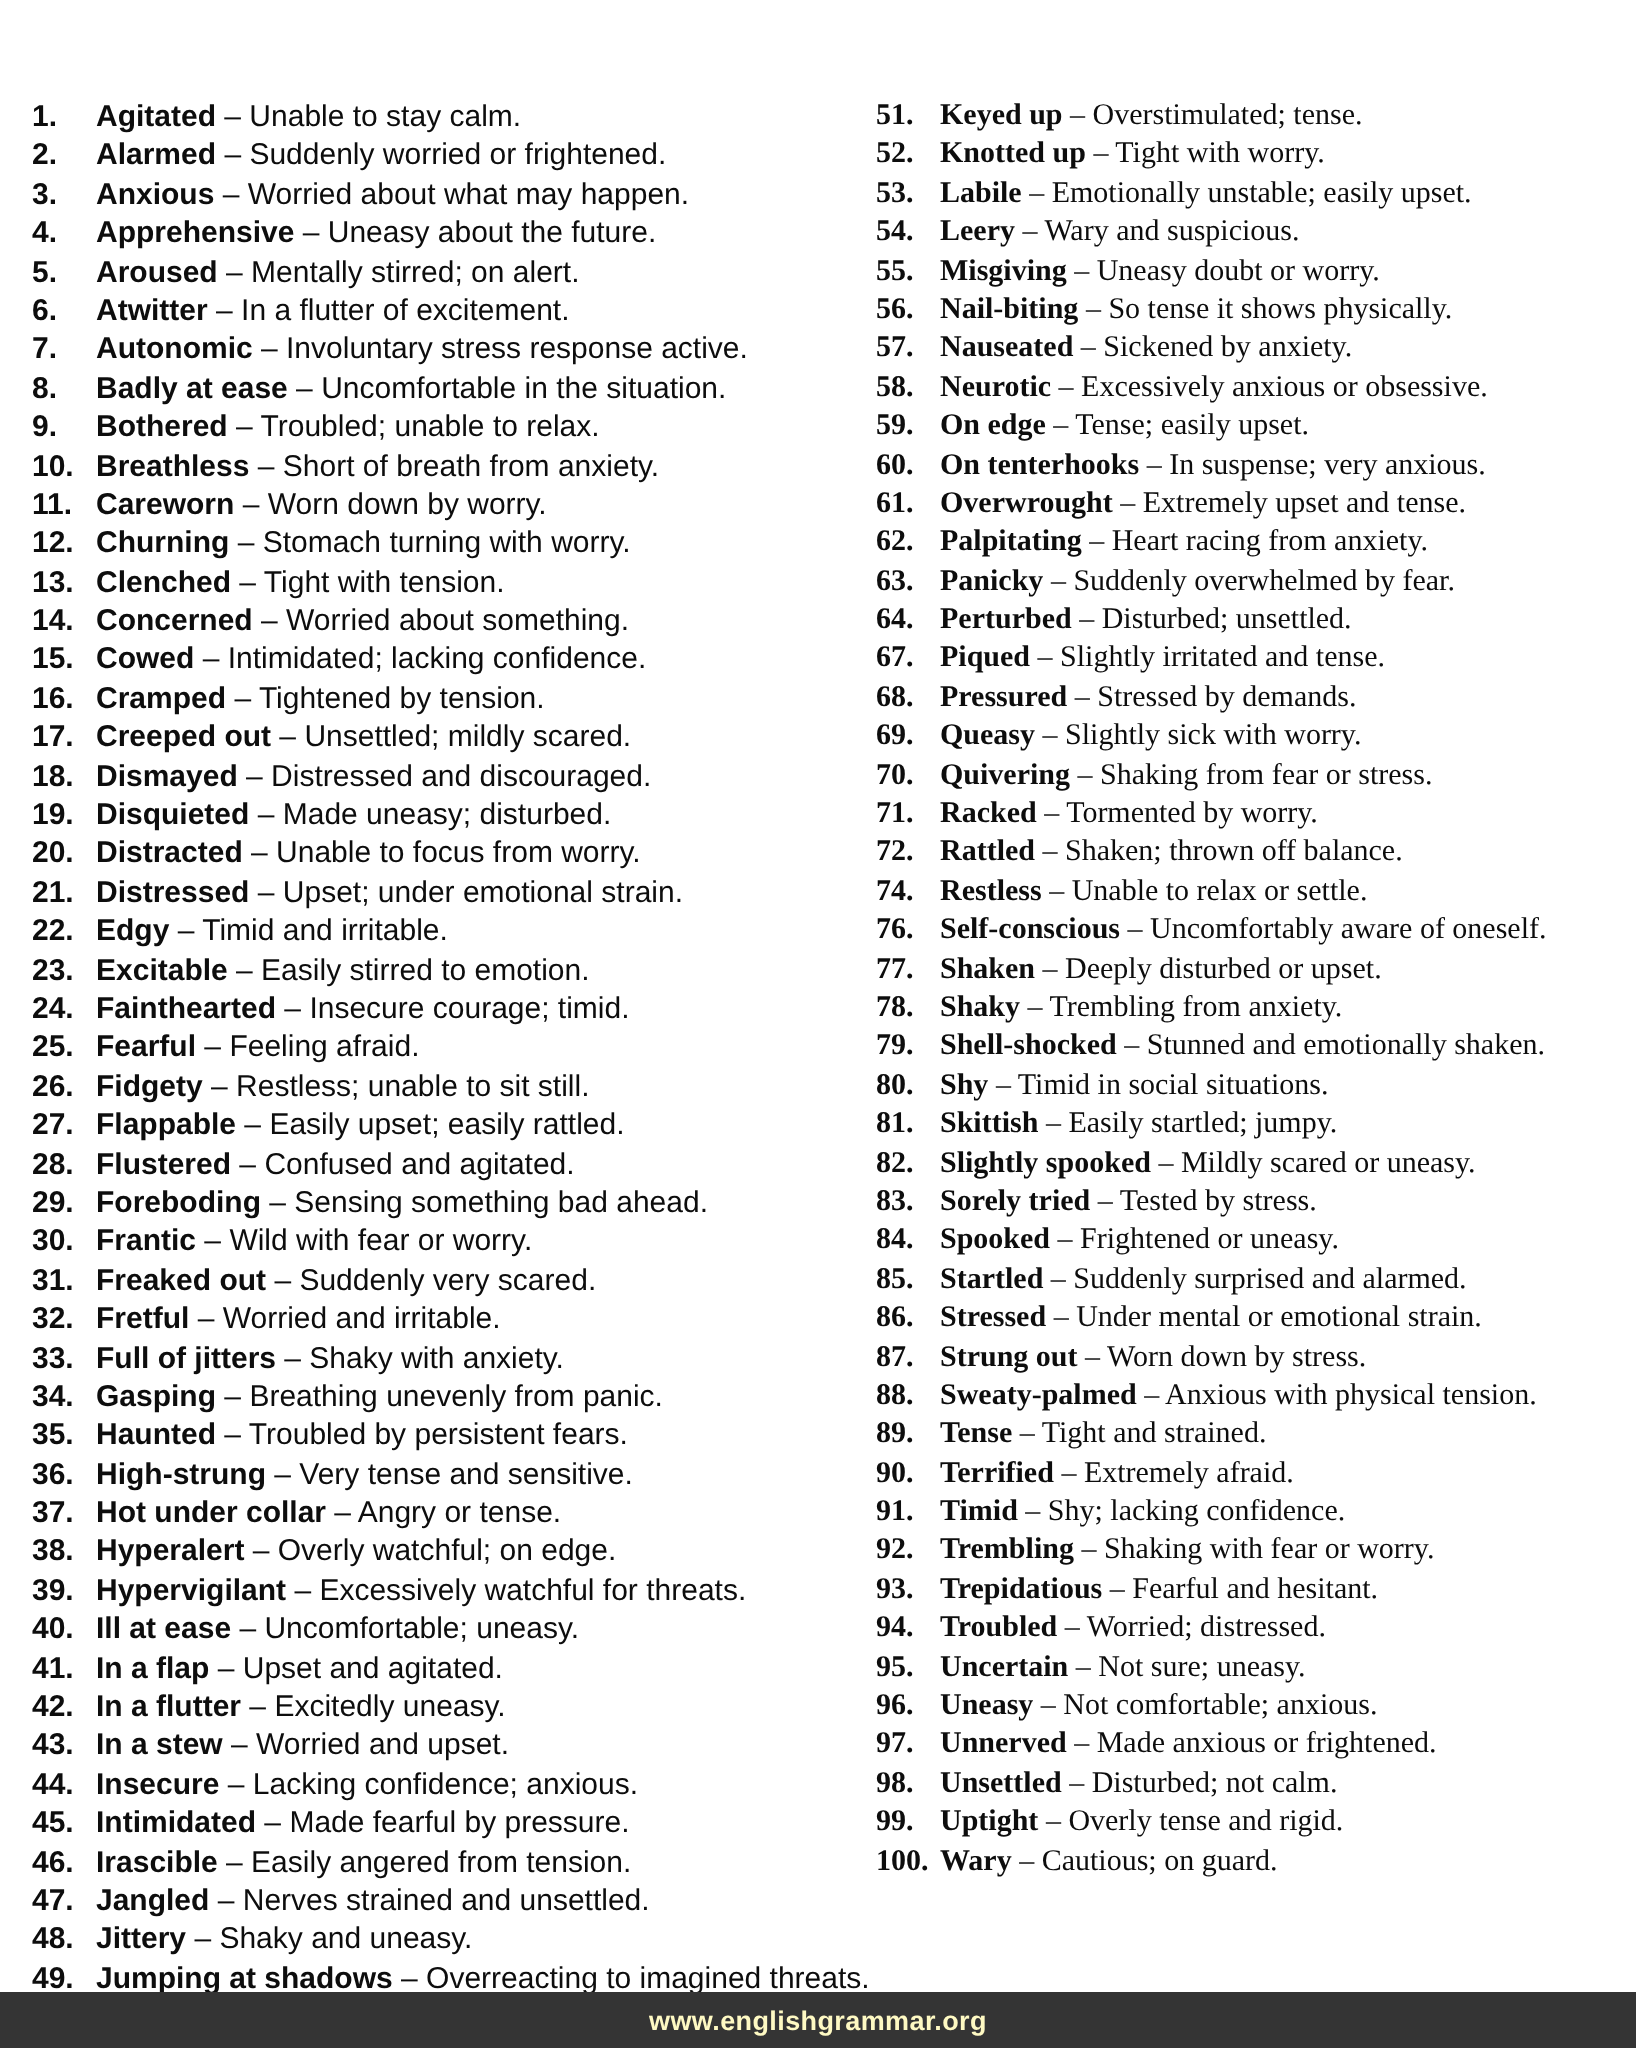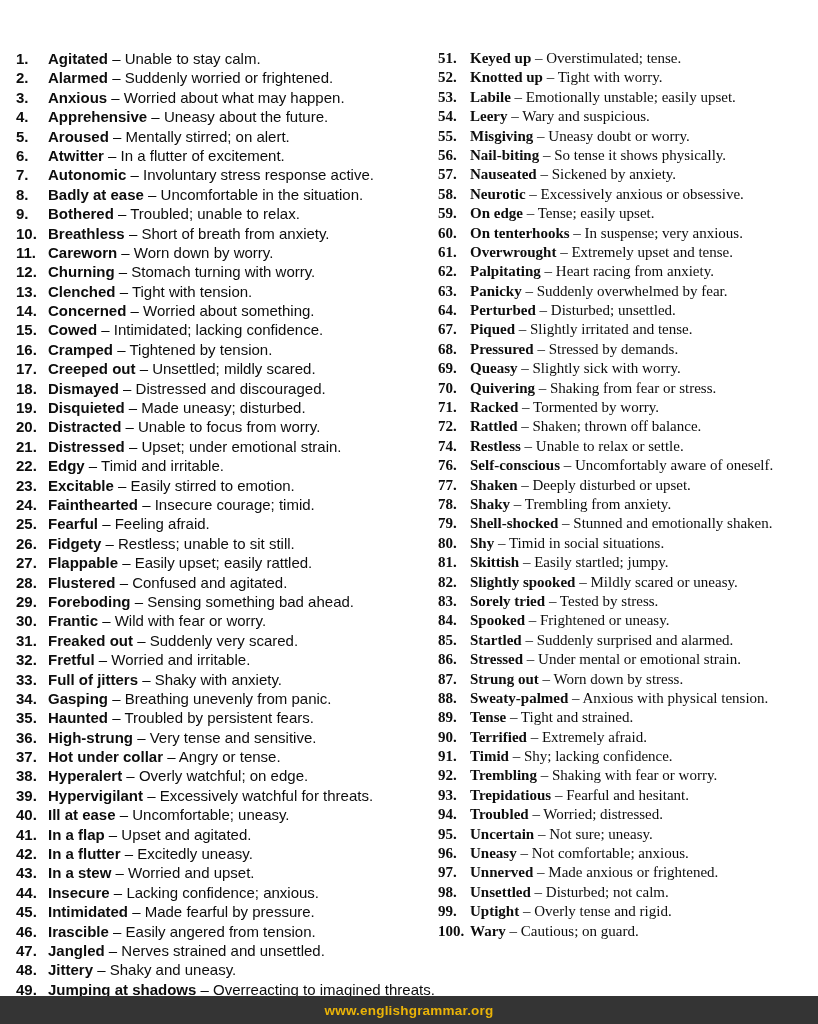--- a/index.html
+++ b/index.html
@@ -146,15 +146,15 @@
       <div class="row"><span class="num">93.</span><span class="term">Trepidatious</span><span class="def"> – Fearful and hesitant.</span></div>
       <div class="row"><span class="num">94.</span><span class="term">Troubled</span><span class="def"> – Worried; distressed.</span></div>
       <div class="row"><span class="num">95.</span><span class="term">Uncertain</span><span class="def"> – Not sure; uneasy.</span></div>
       <div class="row"><span class="num">96.</span><span class="term">Uneasy</span><span class="def"> – Not comfortable; anxious.</span></div>
       <div class="row"><span class="num">97.</span><span class="term">Unnerved</span><span class="def"> – Made anxious or frightened.</span></div>
       <div class="row"><span class="num">98.</span><span class="term">Unsettled</span><span class="def"> – Disturbed; not calm.</span></div>
       <div class="row"><span class="num">99.</span><span class="term">Uptight</span><span class="def"> – Overly tense and rigid.</span></div>
       <div class="row"><span class="num">100.</span><span class="term">Wary</span><span class="def"> – Cautious; on guard.</span></div>
     </div>
   <div class="footer" style="background: rgb(52, 52, 52);">
-    <span class="footer-url" style="color: #eab308;">www.englishgrammar.org</span>
+    <span class="footer-url" style="color: #fef9c3;">www.englishgrammar.org</span>
   </div>
 </div>
 
 </body></html>

